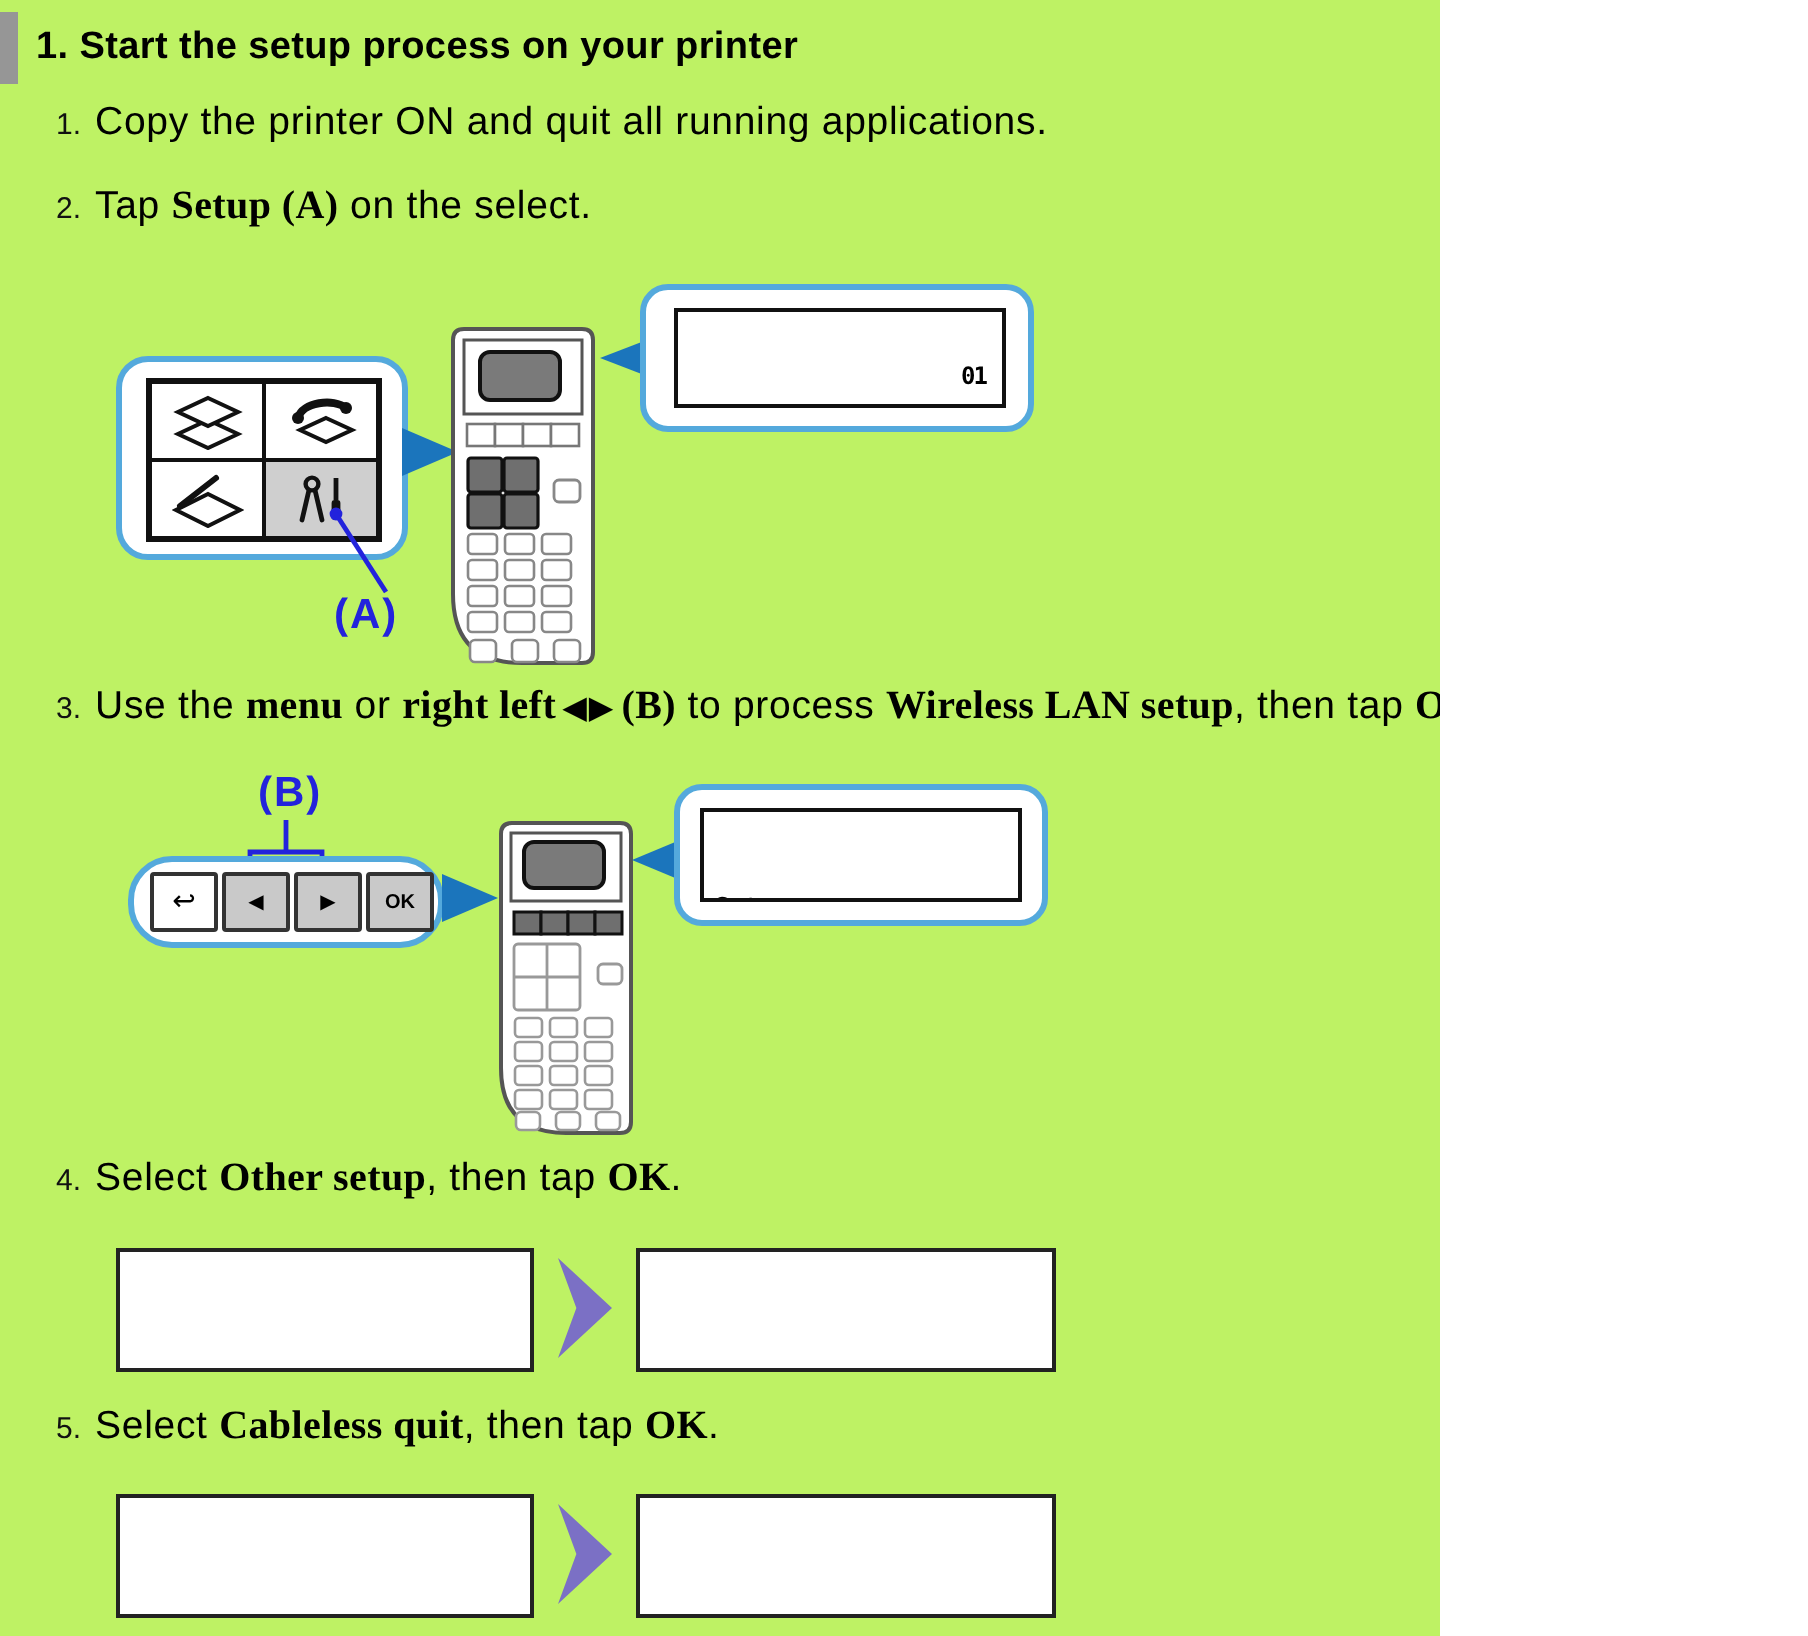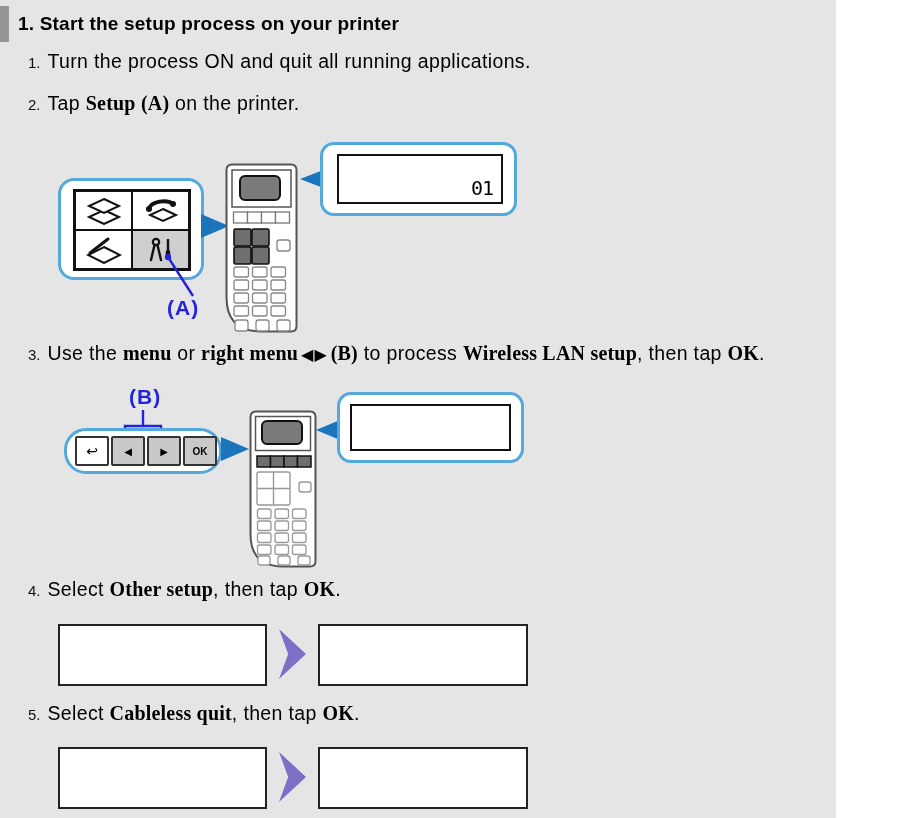--- a/index.html
+++ b/index.html
@@ -1,16 +1,16 @@
 <!DOCTYPE html>
 <html><head>
 <meta charset="utf-8">
 <style>
   html,body{margin:0;padding:0;background:#fff;}
-  .page{position:relative;width:836px;height:818px;background:#e5e5e5;overflow:hidden;
+  .page{position:relative;width:720px;height:818px;background:#bef264;overflow:hidden;
         font-family:"Liberation Sans",sans-serif;color:#000;}
   .abs{position:absolute;}
 
   
   .h-bar{left:0;top:6px;width:9px;height:36px;background:#969696;}
   .h-title{left:18px;top:13px;font-weight:bold;font-size:19px;letter-spacing:.2px;white-space:pre;}
 
   
   .step{position:absolute;left:28px;display:flex;align-items:baseline;white-space:pre;}
   .step .num{font-size:15px;margin-right:7px;color:#111;}
@@ -53,26 +53,26 @@
 </head>
 <body>
 
 <div class="page">
 
   <div class="abs h-bar"></div>
   <div class="abs h-title">1. Start the setup process on your printer</div>
 
   <div class="step" style="top:50px;">
     <span class="num">1.</span>
-    <span class="body">Turn the process ON and quit all running applications.</span>
+    <span class="body">Copy the printer ON and quit all running applications.</span>
   </div>
 
   <div class="step" style="top:92px;">
     <span class="num">2.</span>
-    <span class="body"><span>Tap </span><span class="bserif">Setup (A)</span><span> on the printer.</span></span>
+    <span class="body"><span>Tap </span><span class="bserif">Setup (A)</span><span> on the select.</span></span>
   </div>
 
   <div class="callout" style="left:58px;top:178px;width:146px;height:102px;border-radius:16px;">
     <div class="modegrid">
       <div class="modecell">
         <svg width="36" height="28" viewBox="0 0 36 28">
           <polygon points="18,13 33,20 18,27 3,20" fill="#fff" stroke="#111" stroke-width="2"></polygon>
           <polygon points="18,2 33,9 18,16 3,9" fill="#fff" stroke="#111" stroke-width="2"></polygon>
         </svg>
       </div>
@@ -147,27 +147,27 @@
         <rect x="52" y="157" width="13" height="11" rx="2.5"></rect>
     </g>
   </svg>
 
   <div class="tri l" style="left:300px;top:169px;width:26px;height:20px;"></div>
 
   <div class="callout" style="left:320px;top:142px;width:197px;height:74px;">
     <div class="lcdscreen" style="left:14px;top:9px;width:166px;height:50px;font-size:15px;line-height:20px;padding:4px 7px;">
       <div>Copy</div>
       
-      <div class="abs" style="right:8px;bottom:4px;font-weight:normal;font-size:20px;letter-spacing:-1px;">01</div>
+      <div class="abs" style="right:8px;bottom:4px;font-weight:bold;font-size:12px;letter-spacing:-1px;">01</div>
     </div>
   </div>
 
   <div class="step" style="top:342px;">
     <span class="num">3.</span>
-    <span class="body"><span>Use the </span><span class="bserif">menu</span><span> or </span><span class="bserif">right menu</span><span class="arrowglyphs">◀▶</span><span class="bserif">(B)</span><span> to process </span><span class="bserif">Wireless LAN setup</span><span>, then tap </span><span class="bserif">OK</span><span>.</span></span>
+    <span class="body"><span>Use the </span><span class="bserif">menu</span><span> or </span><span class="bserif">right left</span><span class="arrowglyphs">◀▶</span><span class="bserif">(B)</span><span> to process </span><span class="bserif">Wireless LAN setup</span><span>, then tap </span><span class="bserif">OK</span><span>.</span></span>
   </div>
 
   <div class="bluelabel" style="left:129px;top:385px;">(B)</div>
   <svg class="abs" style="left:115px;top:408px;" width="60" height="48" viewBox="0 0 60 48">
     <polyline points="28,2 28,18" fill="none" stroke="#2323DC" stroke-width="2.4"></polyline>
     <polyline points="10,34 10,18 46,18 46,34" fill="none" stroke="#2323DC" stroke-width="2.4"></polyline>
     <circle cx="10" cy="38" r="3.5" fill="#2323DC"></circle>
     <circle cx="46" cy="38" r="3.5" fill="#2323DC"></circle>
   </svg>
 

